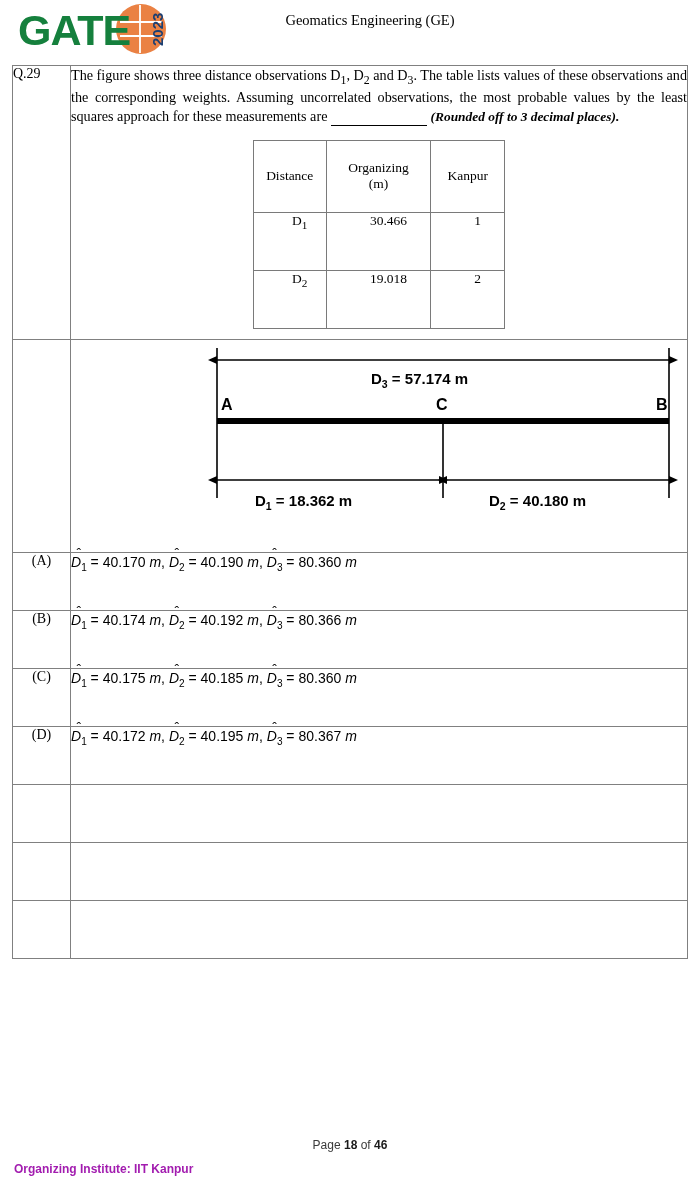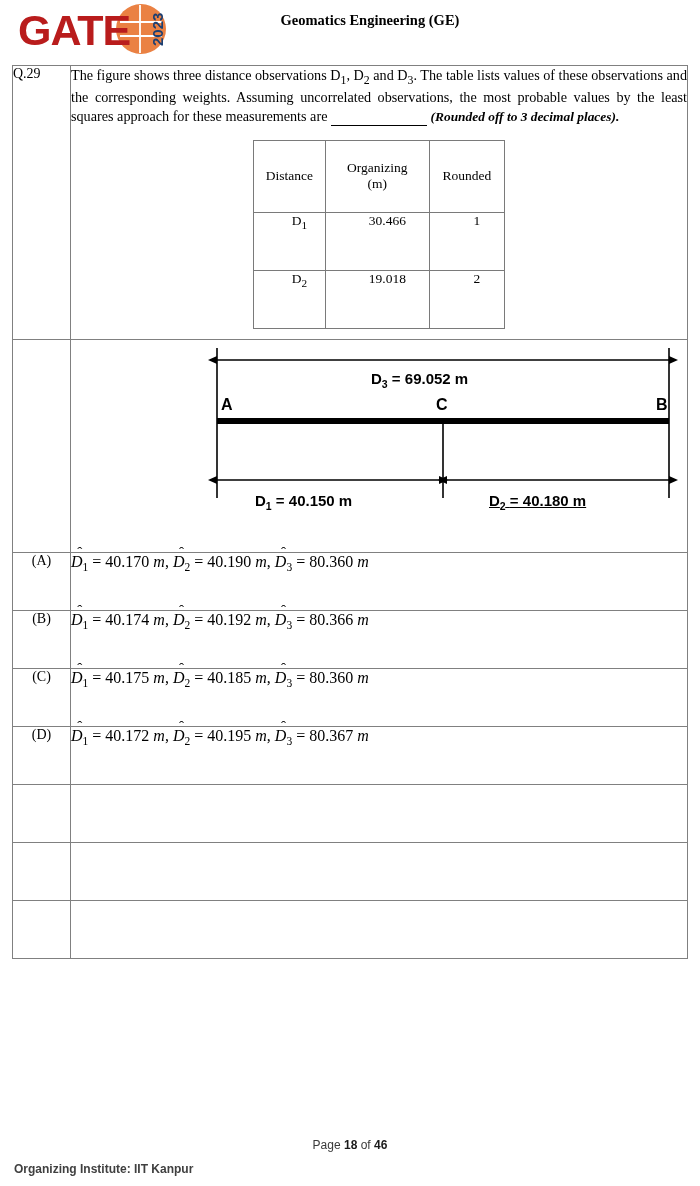--- a/index.html
+++ b/index.html
@@ -55,21 +55,21 @@
     border-left: 2px solid #ffffff;
     opacity: 0.9;
   }
   #logo-text {
     position: absolute;
     left: 0; top: 0;
     font-family: "Liberation Sans", sans-serif;
     font-weight: bold;
     font-size: 43px;
     letter-spacing: -1px;
-    color: #b91c1c;
+    color: #15803d;
     line-height: 56px;
   }
   #logo-year {
     position: absolute;
     left: 131px; top: 4px;
     font-family: "Liberation Sans", sans-serif;
     font-weight: bold;
     font-size: 15px;
     color: #1b3f73;
     letter-spacing: 0px;
@@ -78,21 +78,21 @@
     white-space: nowrap;
     margin-top: 40px;
   }
   #paper-title {
     position: absolute;
     left: 0; top: 12px;
     width: 668px;
     text-align: center;
     padding-left: 72px;
     font-family: "Liberation Serif", serif;
-    font-weight: bold;
+    font-weight: normal;
     font-size: 14.5px;
   }
 
   
   #qtable {
     position: absolute;
     left: 12px; top: 65px;
     width: 676px;
     border-collapse: collapse;
     table-layout: fixed;
@@ -176,22 +176,22 @@
     font-size: 14px;
     vertical-align: middle;
     padding: 0;
   }
   td.opt-body {
     vertical-align: middle;
     padding: 0 0 0 18px;
     height: 58px;
   }
   .opt-text {
-    font-family: Liberation Serif, serif;
-    font-size: 16px;
+    font-family: Liberation Sans, sans-serif;
+    font-size: 14px;
     white-space: nowrap;
   }
   .mv { font-style: italic; position: relative; }
   .mv .hat {
     position: absolute;
     left: 0; top: -0.62em;
     width: 100%;
     text-align: center;
     font-style: normal;
     font-size: 0.95em;
@@ -216,21 +216,21 @@
     font-size: 12px;
     color: #3a3a3a;
   }
   #page-no b { font-weight: bold; color: #1a1a1a; }
   #org {
     position: absolute;
     left: 14px; top: 24px;
     font-family: "Liberation Sans", sans-serif;
     font-size: 12px;
     font-weight: bold;
-    color: #404040;
+    color: #a21caf;
   }
 </style>
 </head>
 <body>
 
 <div id="header">
   <div id="logo">
     <div id="logo-globe"></div>
     <div id="logo-globe-v"></div>
     <div id="logo-text">GATE</div>
@@ -253,21 +253,21 @@
 
       <div id="datatable-wrap">
         <table id="datatable">
           <tbody>
                 <tr>
             <th class="c-dist">Distance</th>
             <th class="c-meas">
               <div>Organizing</div>
               <div>(m)</div>
             </th>
-            <th class="c-wt">Rounded</th>
+            <th class="c-wt">Kanpur</th>
           </tr>
           <tr>
             <td><span>D</span><sub>1</sub></td>
             <td>30.466</td>
             <td>1</td>
           </tr>
           <tr>
             <td><span>D</span><sub>2</sub></td>
             <td>19.018</td>
             <td>2</td>
@@ -304,29 +304,29 @@
 
           <line x1="376" y1="140" x2="598" y2="140" stroke="#000" stroke-width="1.5" marker-start="url(#arrL)" marker-end="url(#arrR)"></line>
         </svg>
 
         <div class="ptlabel" style="left:150px; top:56px;">A</div>
         <div class="ptlabel" style="left:365px; top:56px;">C</div>
         <div class="ptlabel" style="left:585px; top:56px;">B</div>
 
         <div class="dlabel" style="left:300px; top:30px;">
           <span>D</span><sub>3</sub>
-          <span>= 69.052 m</span>
+          <span>= 57.174 m</span>
         </div>
 
         <div class="dlabel" style="left:184px; top:152px;">
           <span>D</span><sub>1</sub>
-          <span>= 40.150 m</span>
+          <span>= 18.362 m</span>
         </div>
 
-        <div class="dlabel" style="left:418px; top:152px;text-decoration:underline;">
+        <div class="dlabel" style="left:418px; top:152px;">
           <span>D</span><sub>2</sub>
           <span>= 40.180 m</span>
         </div>
       </div>
     </td>
   </tr>
 
   <tr>
     <td class="opt-lbl">(A)</td>
     <td class="opt-body">

